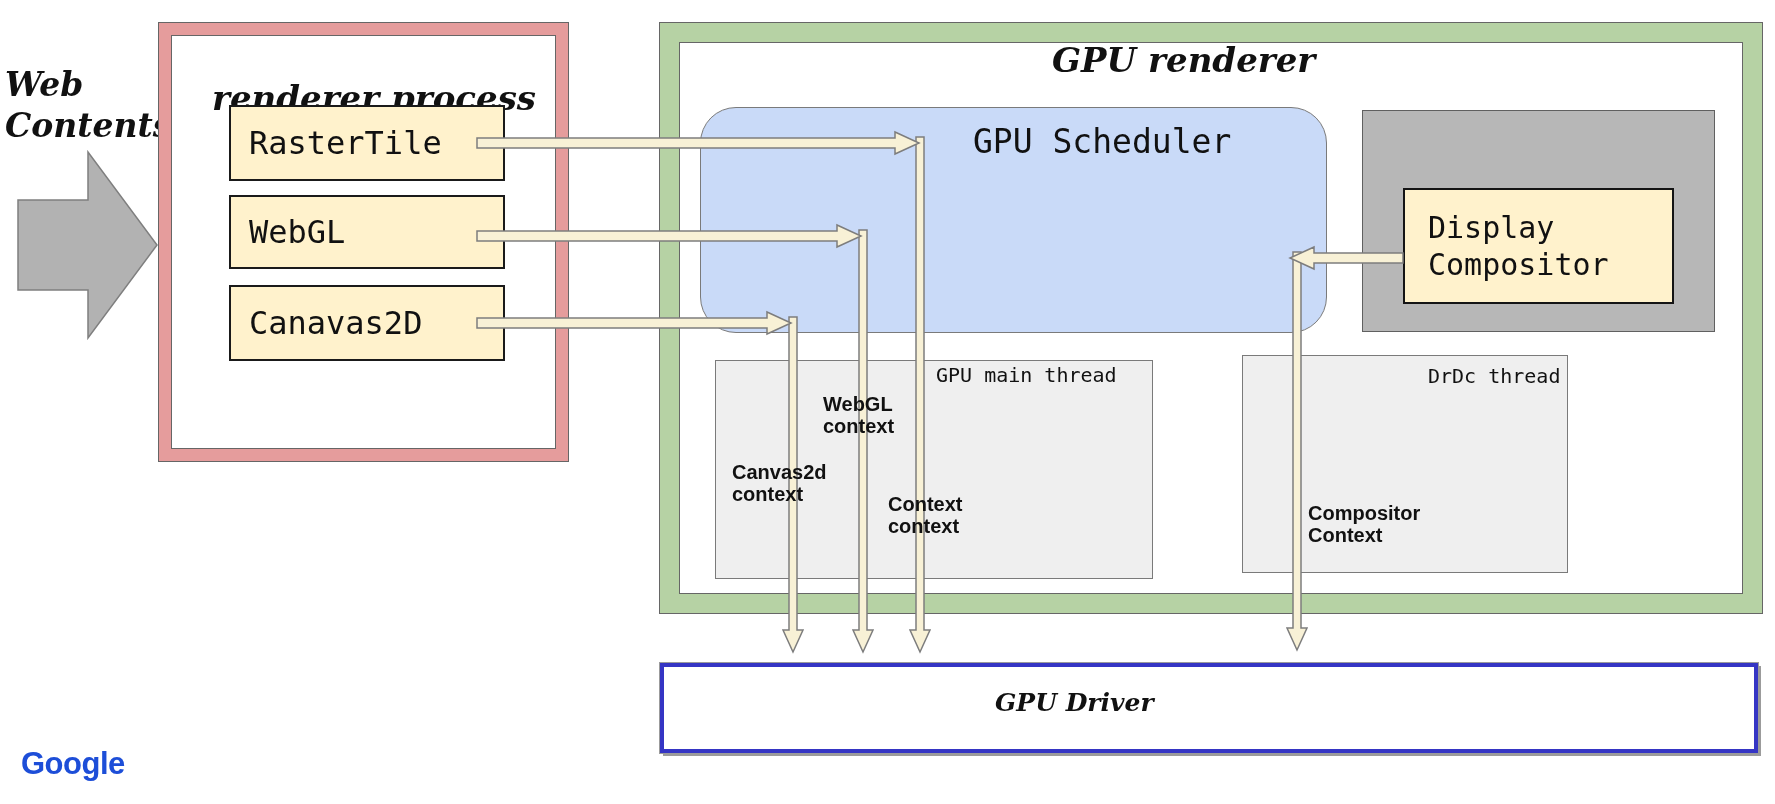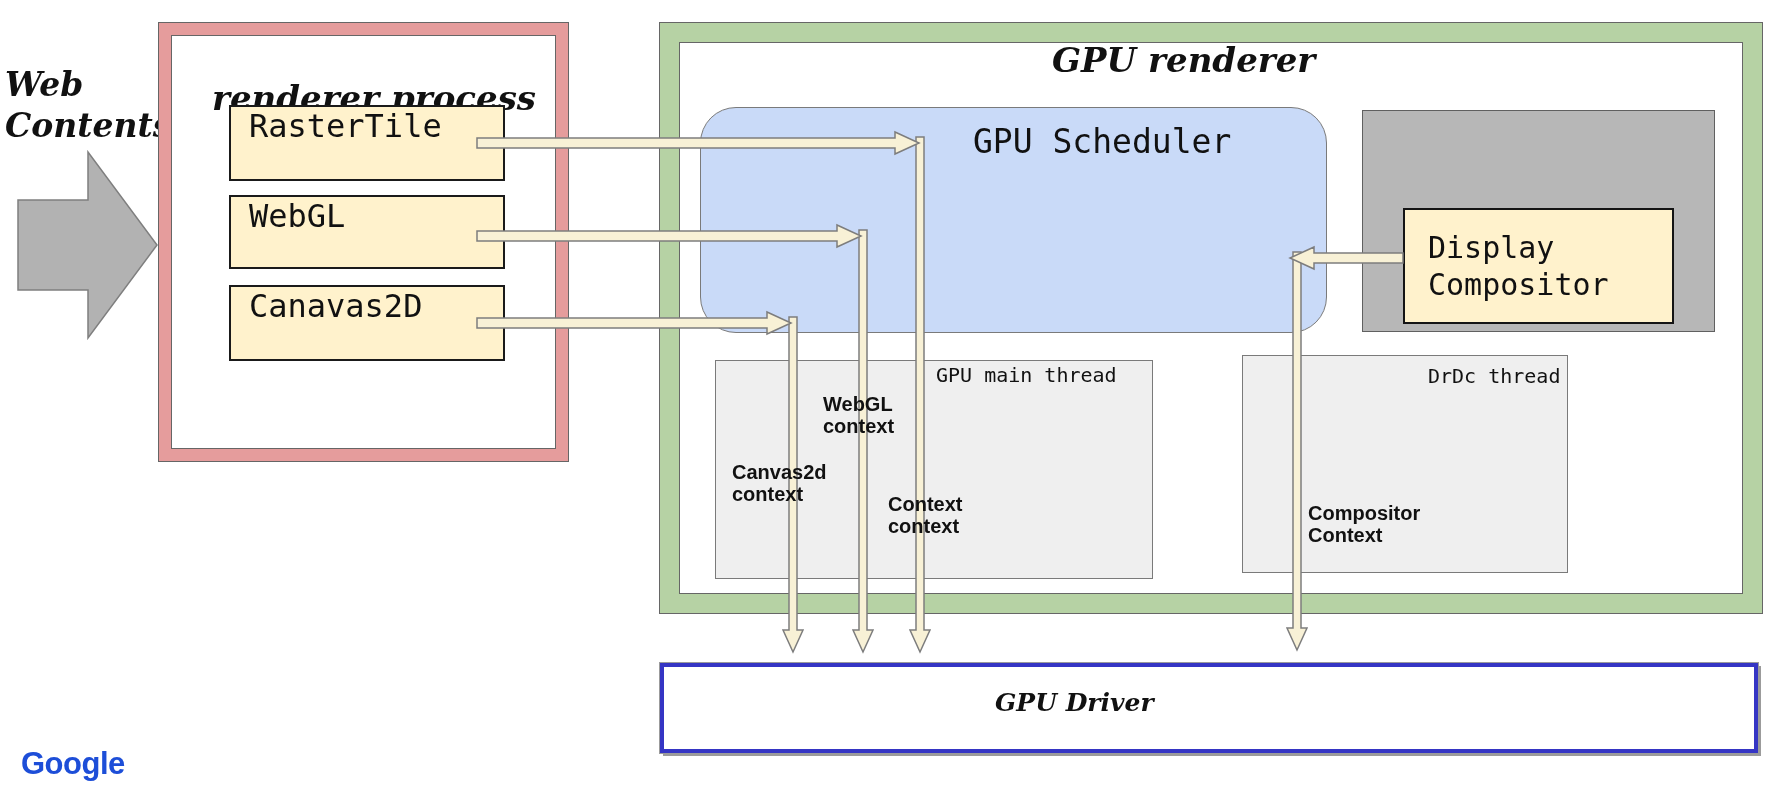--- a/index.html
+++ b/index.html
@@ -6,28 +6,28 @@
   #stage{position:relative;width:1775px;height:804px;background:#ffffff;overflow:hidden;
          font-family:"DejaVu Sans",sans-serif;}
   .abs{position:absolute;}
   .title-serif{font-family:"DejaVu Serif","Liberation Serif",serif;font-weight:bold;font-style:italic;color:#111;white-space:nowrap;}
   .mono{font-family:"DejaVu Sans Mono","Liberation Mono",monospace;color:#111;white-space:nowrap;}
   .ctx-label{font-family:"Liberation Sans",sans-serif;font-weight:bold;font-size:20px;line-height:22px;color:#111;z-index:6;white-space:nowrap;}
   
   #renderer-box{left:158px;top:22px;width:411px;height:440px;background:#e59c9c;border:1px solid #666;box-sizing:border-box;}
   #renderer-inner{position:absolute;left:12px;top:12px;right:12px;bottom:12px;background:#fff;border:1px solid #666;}
   .yellow-box{left:229px;width:276px;background:#fff2cc;border:2px solid #1a1a1a;box-sizing:border-box;
-              display:flex;padding-left:18px;font-size:32px;z-index:2;}
+              display:flex;align-items:center;padding-left:18px;font-size:32px;z-index:2;}
   
   #gpu-box{left:659px;top:22px;width:1104px;height:592px;background:#b6d2a4;border:1px solid #666;box-sizing:border-box;}
   #gpu-inner{position:absolute;left:19px;top:19px;right:19px;bottom:19px;background:#fff;border:1px solid #666;}
   #scheduler{left:700px;top:107px;width:627px;height:226px;background:#c9daf8;border:1.5px solid #7a7a7a;border-radius:36px;box-sizing:border-box;z-index:1;}
   #viz-box{left:1362px;top:110px;width:353px;height:222px;background:#b7b7b7;border:1.5px solid #606060;box-sizing:border-box;z-index:1;}
   #dc-box{left:1403px;top:188px;width:271px;height:116px;background:#fff2cc;border:2px solid #141414;box-sizing:border-box;
-          display:flex;flex-direction:column;justify-content:center;padding-left:23px;font-size:30px;line-height:37px;z-index:2;margin-top:20px;}
+          display:flex;flex-direction:column;justify-content:center;padding-left:23px;font-size:30px;line-height:37px;z-index:2;}
   .thread-box{background:#efefef;border:1.5px solid #7a7a7a;box-sizing:border-box;z-index:1;}
   #gpu-main-box{left:715px;top:360px;width:438px;height:219px;}
   #drdc-box{left:1242px;top:355px;width:326px;height:218px;}
   .thread-label{font-size:20px;z-index:2;}
   
   #driver-box{left:660px;top:663px;width:1098px;height:90px;background:#fff;border:4px solid #3535c4;box-sizing:border-box;
               box-shadow:0 0 0 1px #9b9b9b,3px 3px 0 0 #9b9b9b;z-index:1;}
   #flow-svg{left:0;top:0;z-index:5;pointer-events:none;}
   #web-contents{left:5px;top:64px;font-size:33px;line-height:41px;white-space:normal;}
   #gpu-process-title{left:1052px;top:40px;font-size:34px;}

